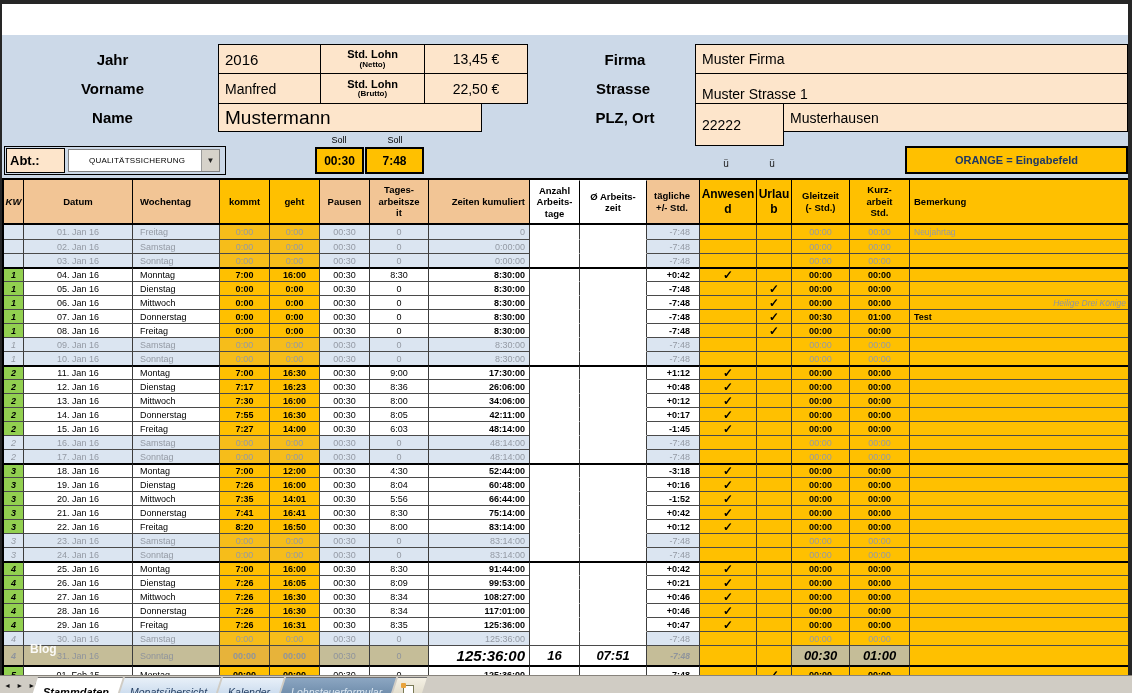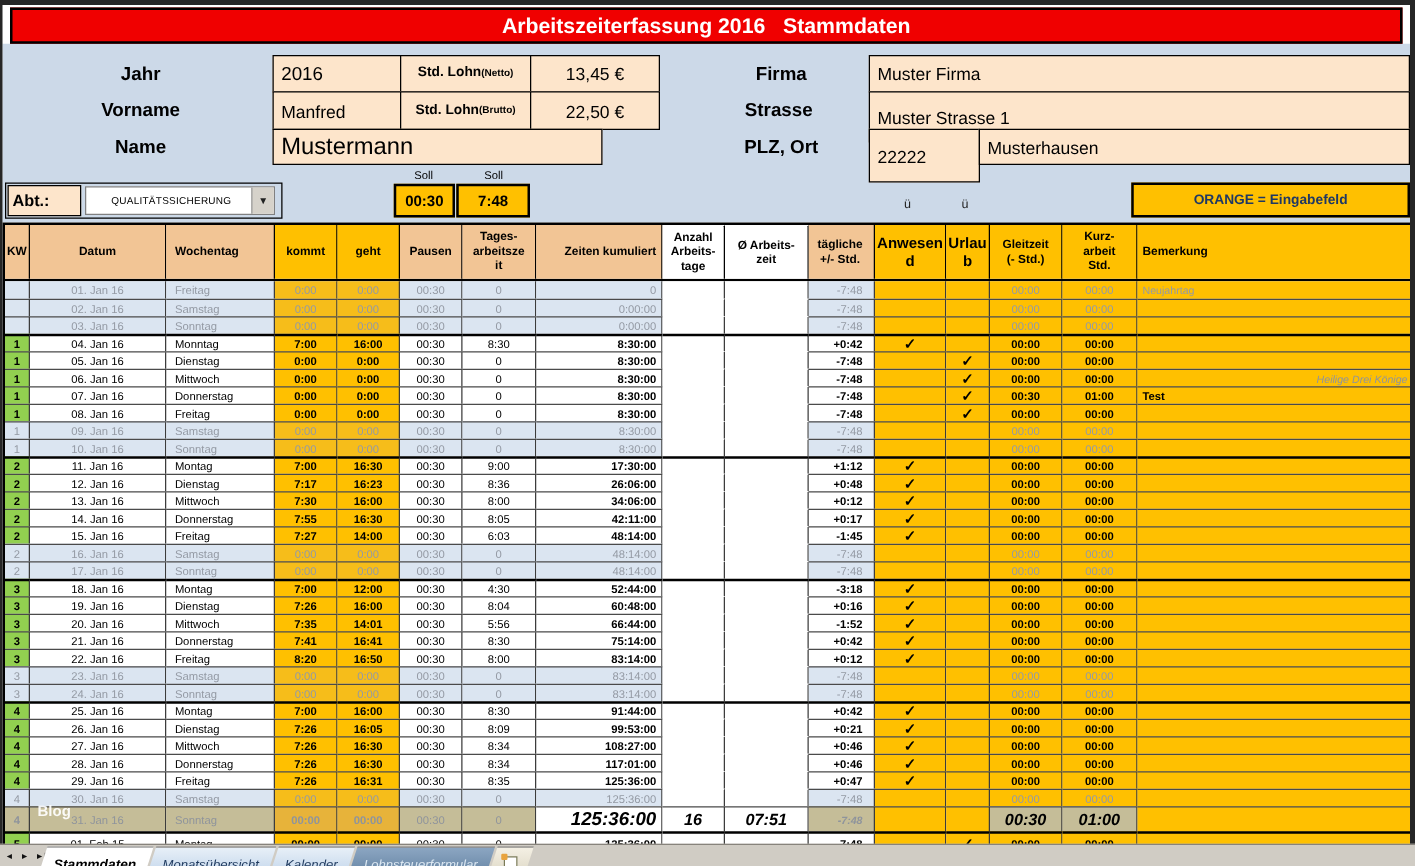--- a/index.html
+++ b/index.html
@@ -14,21 +14,21 @@
   .titlebar{position:absolute;left:8px;top:6px;width:1114px;height:29px;background:#f00000;
             border:2px solid #000;box-sizing:border-box;display:flex;align-items:center;justify-content:center;
             color:#fff;font-weight:bold;font-size:17px;white-space:pre;z-index:5;}
   .formarea{position:absolute;left:2px;top:35px;width:1126px;height:143px;background:#ccd9e8;}
 
   .lbl{position:absolute;font-weight:bold;font-size:15px;display:flex;align-items:center;justify-content:center;z-index:6;}
   .cellbox{position:absolute;background:#fde5cb;border:1px solid #000;box-sizing:border-box;
            display:flex;align-items:center;font-size:13px;z-index:6;padding-left:6px;}
   .cellbox.center{justify-content:center;padding-left:0;font-size:14px;}
   .lohnlbl{position:absolute;background:#fde5cb;border:1px solid #000;box-sizing:border-box;z-index:6;
-           display:flex;flex-direction:row;align-items:center;justify-content:center;line-height:1.05;}
+           display:flex;flex-direction:column;align-items:center;justify-content:center;line-height:1.05;}
   .lohnlbl .big{font-weight:bold;font-size:11px}
   .lohnlbl .small{font-weight:bold;font-size:8px}
 
   .soll-lbl{position:absolute;font-size:9px;display:flex;align-items:flex-end;justify-content:center;z-index:6;}
   .soll-cell{position:absolute;background:#ffc000;border:2px solid #000;box-sizing:border-box;z-index:6;
              display:flex;align-items:center;justify-content:center;font-weight:bold;font-size:12px;}
 
   .abt-frame{position:absolute;left:4px;top:146px;width:222px;height:29px;border:1px solid #000;box-sizing:border-box;z-index:6;background:#ccd9e8;}
   .abt-lbl{position:absolute;left:6px;top:148px;width:59px;height:25px;background:#fde5cb;border:1px solid #000;
            box-sizing:border-box;display:flex;align-items:center;font-weight:bold;font-size:13px;padding-left:3px;z-index:7;}
@@ -45,21 +45,21 @@
   .tbl{position:absolute;left:2px;top:178px;width:1128px;border-left:2px solid #000;box-sizing:border-box;z-index:4;background:#fff;}
   .hrow{display:flex;height:47px;border-top:2px solid #000;border-bottom:2px solid #000;box-sizing:border-box;}
   .hc{background:#f2c595;border-right:1px solid #000;box-sizing:border-box;display:flex;align-items:center;justify-content:center;
       text-align:center;font-weight:bold;font-size:9.5px;line-height:1.2;white-space:pre-line;overflow:hidden;}
   .hc.orange{background:#ffc000;}
 
   .r{display:flex;height:14px;box-sizing:border-box;}
   .c{border-right:1px solid #3c3c3c;border-top:1px solid #4a4a4a;box-sizing:border-box;height:100%;
      display:flex;align-items:center;justify-content:center;font-size:9px;overflow:hidden;white-space:nowrap;}
   .r:first-child .c{border-top:none;}
-  .c-kw{width:20px;font-weight:bold;}
+  .c-kw{width:20px;font-weight:bold;font-style:italic;}
   .c-date{width:109px;}
   .c-day{width:87px;justify-content:flex-start;padding-left:7px;}
   .c-kommt,.c-geht{width:50px;background:#ffc000;font-weight:bold;}
   .c-pausen{width:50px;}
   .c-tages{width:59px;}
   .c-kum{width:101px;justify-content:flex-end;padding-right:4px;font-weight:bold;}
   .c-anz{width:50px;background:#fff;border-top:1px solid transparent;}
   .c-avg{width:67px;background:#fff;border-top:1px solid transparent;}
   .c-diff{width:53px;justify-content:flex-end;padding-right:9px;font-weight:bold;}
   .c-anw{width:57px;background:#ffc000;font-weight:bold;font-size:12px;}
@@ -110,21 +110,20 @@
 </style>
 </head>
 <body>
 
 <div class="screen">
   <div class="edge top"></div>
   <div class="edge left"></div>
   <div class="edge right"></div>
   <div class="edge bottom"></div>
 
-  <div class="titlebar">Arbeitszeiterfassung 2016   Stammdaten</div>
   <div class="formarea"></div>
 
   <div class="lbl" style="left:20px;top:44px;width:185px;height:30px">Jahr</div>
   <div class="lbl" style="left:20px;top:73px;width:185px;height:31px">Vorname</div>
   <div class="lbl" style="left:20px;top:103px;width:185px;height:29px">Name</div>
 
   <div class="cellbox" style="left:218px;top:44px;width:103px;height:30px;font-size:15px">2016</div>
   <div class="lohnlbl" style="left:320px;top:44px;width:105px;height:30px">
     <span class="big">Std. Lohn</span>
     <span class="small">(Netto)</span>

